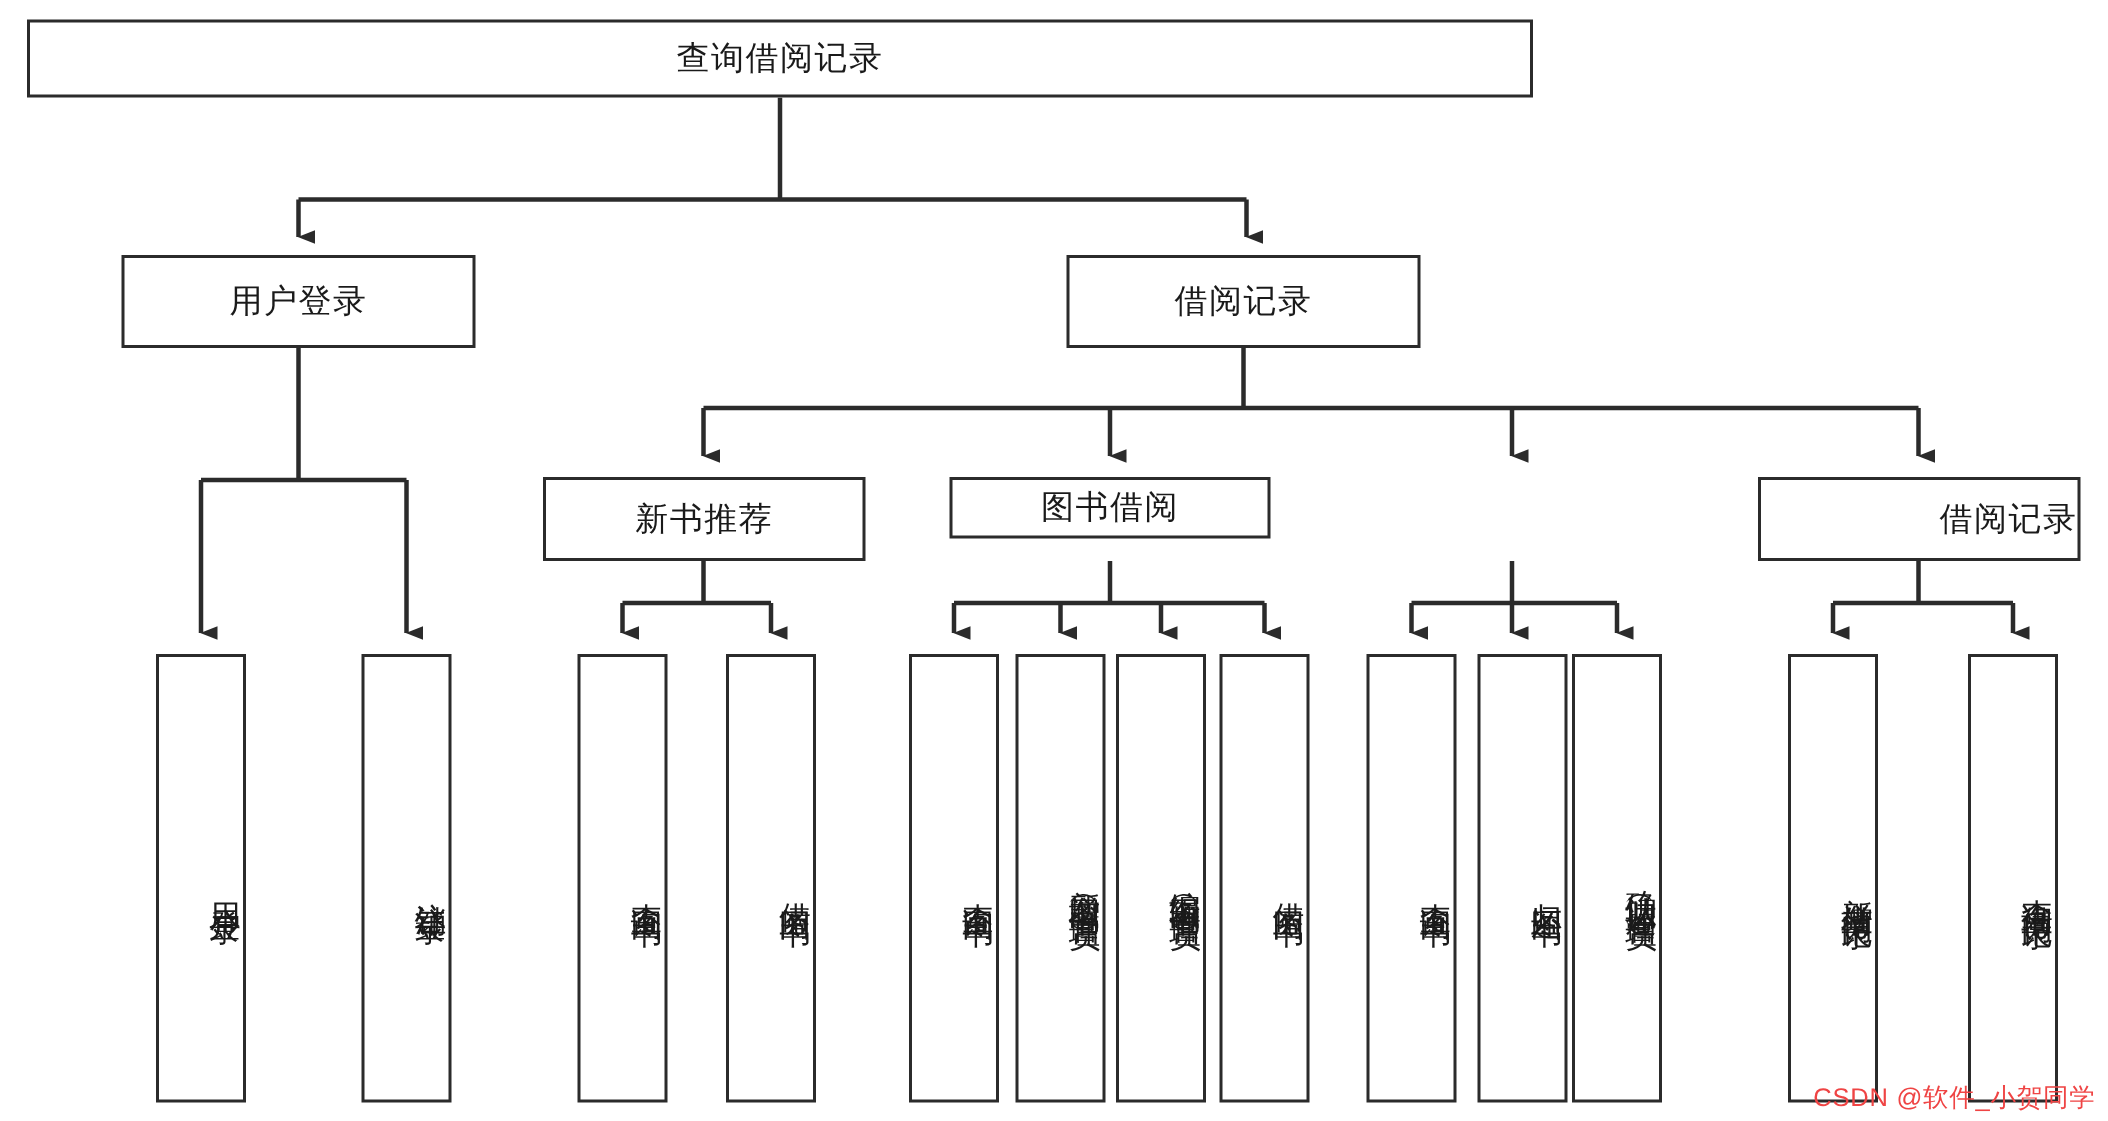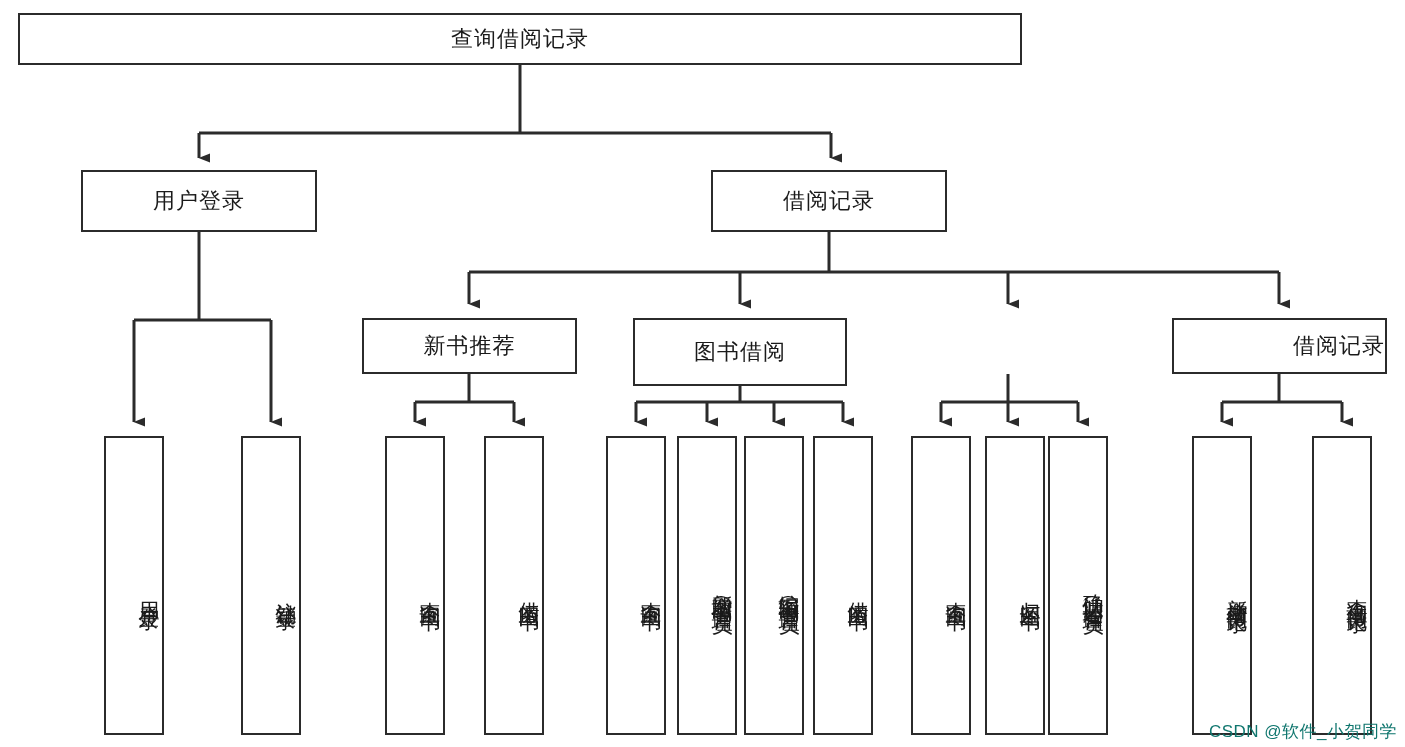--- a/index.html
+++ b/index.html
@@ -54,21 +54,21 @@
   }
   .node.vert .label {
     writing-mode: vertical-rl;
     text-orientation: upright;
   }
   #watermark {
     position: absolute;
     right: 8px;
     bottom: 4px;
     font-size: 17px;
-    color: #0f766e;
+    color: #ef4444;
     letter-spacing: 0.5px;
     white-space: nowrap;
     pointer-events: none;
   }
 </style>
 </head>
 <body>
 
 <div id="canvas">
 
@@ -141,21 +141,21 @@
   <div class="node horiz" style="left:81px; top:170px; width:236px; height:62px;">
     <span class="label">用户登录</span>
   </div>
   <div class="node horiz" style="left:711px; top:170px; width:236px; height:62px;">
     <span class="label">借阅记录</span>
   </div>
 
   <div class="node horiz" style="left:362px; top:318px; width:215px; height:56px;">
     <span class="label">新书推荐</span>
   </div>
-  <div class="node horiz" style="left:633px; top:318px; width:214px; height:68px;">
+  <div class="node horiz" style="left:633px; top:318px; width:214px; height:41px;">
     <span class="label">图书借阅</span>
   </div>
   <div class="node horiz" style="left:1172px; top:318px; width:215px; height:56px;justify-content:flex-end;">
     <span class="label">借阅记录</span>
   </div>
 
   <div class="node vert" style="left:104px; top:436px; width:60px; height:299px;">
     <span class="label">用户登录</span>
   </div>
   <div class="node vert" style="left:241px; top:436px; width:60px; height:299px;">

